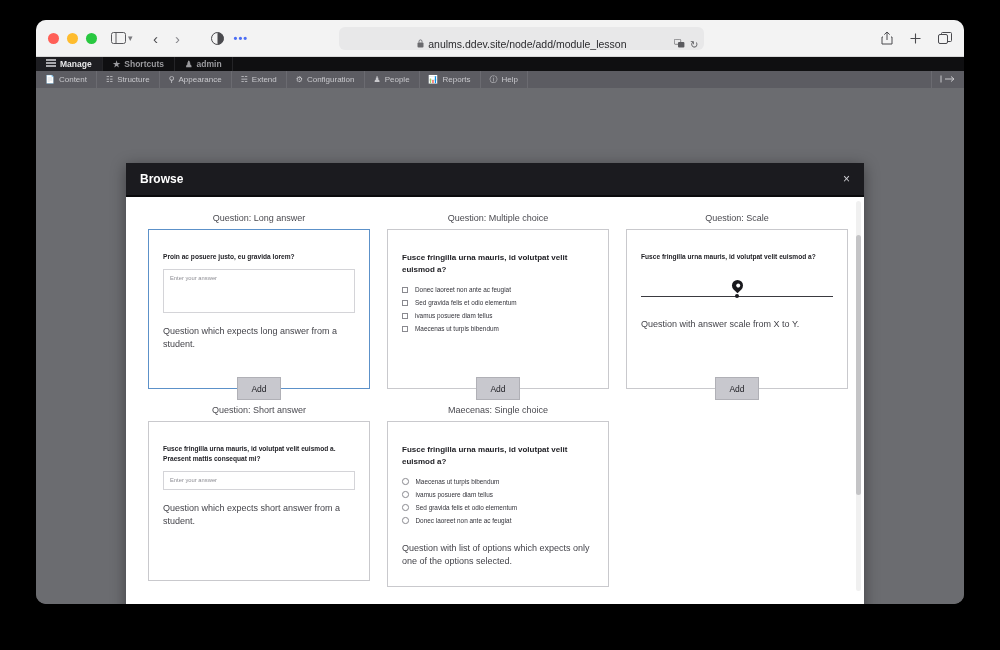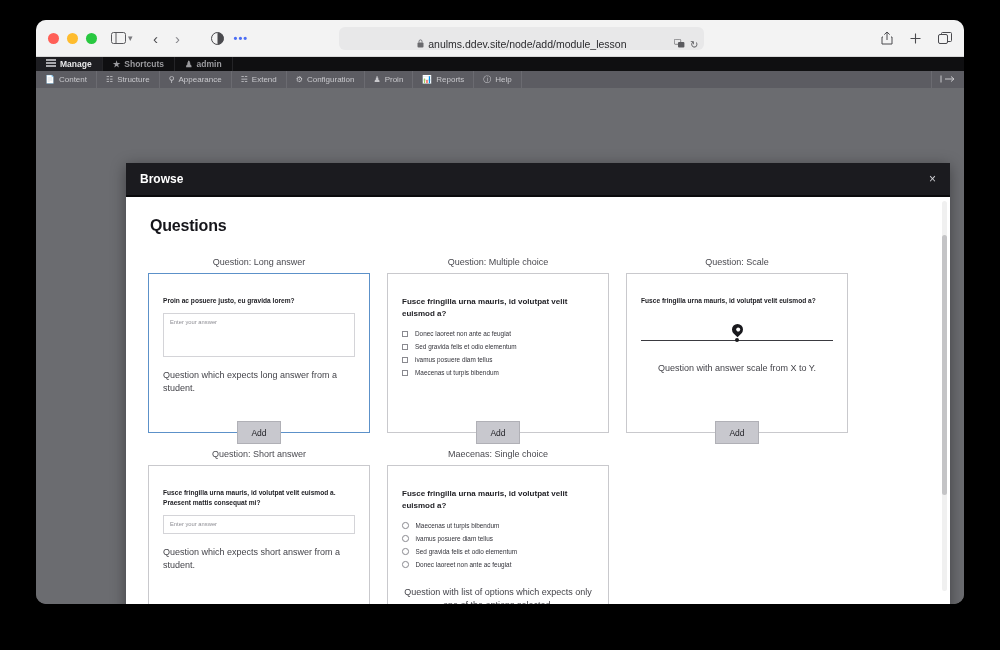--- a/index.html
+++ b/index.html
@@ -126,21 +126,21 @@
   #page-body {
     position: absolute;
     left: 0; top: 73px; right: 0; bottom: 0;
     background: #6b6c70;
   }
 
   
   #modal {
     position: absolute;
     left: 90px; top: 70px;
-    width: 824px; height: 483px;
+    width: 738px; height: 483px;
     background: #ffffff;
     display: flex; flex-direction: column;
     box-shadow: 0 3px 14px rgba(0,0,0,0.4);
   }
   #modal-header {
     height: 34px;
     background: #1b1b1f;
     display: flex; align-items: center;
     padding: 0 14px;
     flex: 0 0 auto;
@@ -240,21 +240,21 @@
     font-size: 5.8px;
     color: #8e8e94;
     padding: 5px 6px;
   }
   .q-input.tall { height: 44px; }
   .q-input.short { height: 19px; }
 
   .q-desc {
     font-size: 9px;
     color: #44444a;
-    text-align: center;
+    text-align: left;
     line-height: 1.45;
     margin-top: 12px;
   }
   .q-desc.left { text-align: left; }
 
   .opt-list { margin: 0; padding: 0; list-style: none; }
   .opt-row {
     display: flex; align-items: center; gap: 7px;
     margin-bottom: 6px;
     font-size: 6.4px;
@@ -418,21 +418,21 @@
     <div class="tb-sub-item">
       <span class="icon-glyph">☵</span>
       <span>Extend</span>
     </div>
     <div class="tb-sub-item">
       <span class="icon-glyph">⚙</span>
       <span>Configuration</span>
     </div>
     <div class="tb-sub-item">
       <span class="icon-glyph">♟</span>
-      <span>Proin</span>
+      <span>People</span>
     </div>
     <div class="tb-sub-item">
       <span class="icon-glyph">📊</span>
       <span>Reports</span>
     </div>
     <div class="tb-sub-item">
       <span class="icon-glyph">ⓘ</span>
       <span>Help</span>
     </div>
     <div class="tb-sub-right">
@@ -448,21 +448,20 @@
   <div id="page-body">
 
     <div id="modal">
       <div id="modal-header">
         <span id="modal-title">Browse</span>
         <span id="modal-close">×</span>
       </div>
 
       <div id="modal-body">
         <div id="modal-scroll">
-          <div id="questions-heading">Questions</div>
 
           <div id="card-grid">
 
             <div class="qcard-wrap">
               <div class="qcard-title">Question: Long answer</div>
               <div class="qcard selected">
                 <div class="q-prompt">Proin ac posuere justo, eu gravida lorem?</div>
                 <div class="q-input tall">Enter your answer</div>
                 <div class="q-desc left">Question which expects long answer from a student.</div>
                 <div class="spacer"></div>

